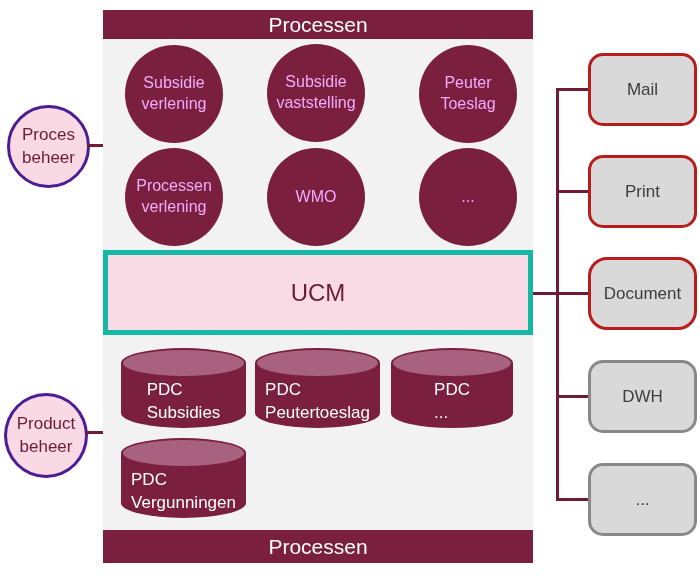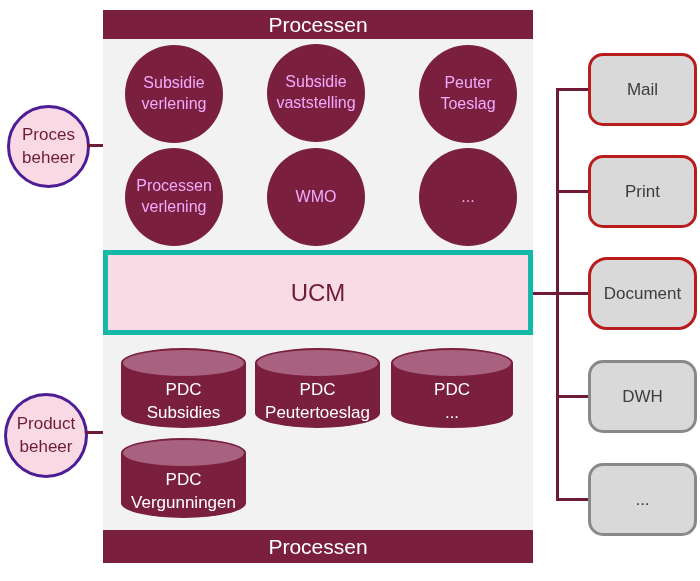--- a/index.html
+++ b/index.html
@@ -46,21 +46,21 @@
   .cyl-body {
     position:absolute; left:0; right:0; top:15px; bottom:0; background:#7b1f3f;
     border-bottom-left-radius:62px 15px; border-bottom-right-radius:62px 15px;
   }
   .cyl-top {
     position:absolute; left:0; right:0; top:0; height:30px; box-sizing:border-box;
     background:#a8617e; border:2px solid #7b1f3f; border-radius:50%;
   }
   .cyl-label {
     position:absolute; left:0; right:0; top:28px; bottom:0; color:#ffffff;
-    display:flex; align-items:center; justify-content:center; text-align:center;
+    display:flex; align-items:center; justify-content:center; text-align:left;
     font-size:17px; line-height:1.35; white-space:pre-line;
   }
 
   
   .bubble {
     position:absolute; border-radius:50%; background:#f8d9e4; border:3px solid #4c1d95;
     box-sizing:border-box; color:#6d1b38; display:flex; align-items:center; justify-content:center;
     text-align:center; font-size:17px; line-height:1.3; white-space:pre-line;
   }
   .b1 { left:7px; top:105px; width:83px; height:83px; }

